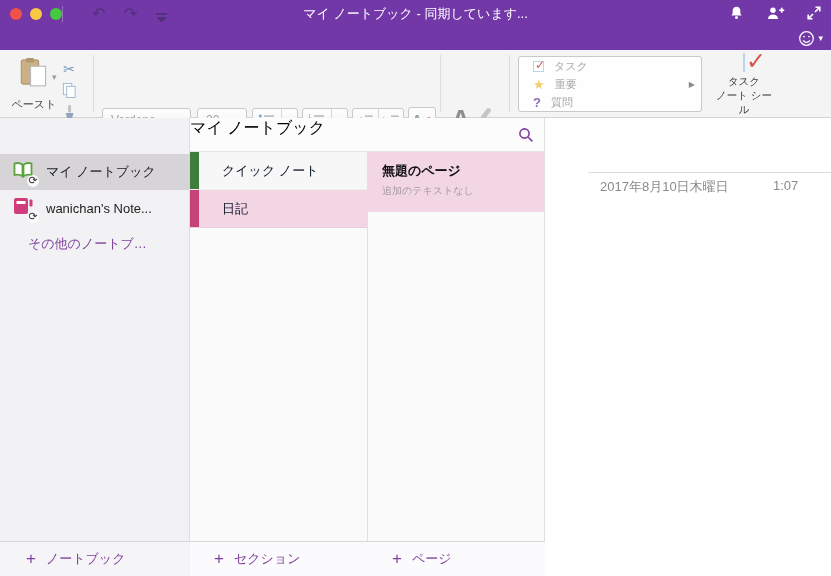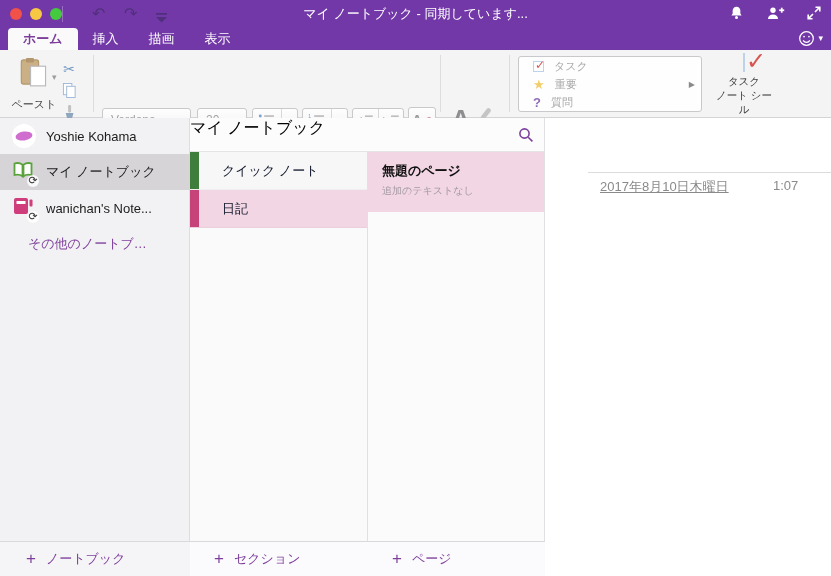--- a/index.html
+++ b/index.html
@@ -122,21 +122,21 @@
   .page-preview { position:absolute; left:14px; top:32px; font-size:10px; color:#a39aa2; }
 
   .addbar.sec { left:190px; width:178px; background:#fbfafc; }
   .addbar.sec .plus, .addbar.pg .plus { margin-left:24px; }
   .addbar.pg { left:368px; width:177px; background:#fbfafc; }
   .addbar.nb { width:190px; }
 
   .content { position:absolute; left:545px; top:0; width:286px; height:458px; background:#fff; }
   .title-underline { position:absolute; left:43px; top:54px; width:243px; height:1px; background:#dcdcdc; }
   .date-row { position:absolute; left:0; top:60px; width:286px; height:18px; }
-  .page-date { position:absolute; left:55px; font-size:13px; color:#8a8a8a;text-decoration:underline; }
+  .page-date { position:absolute; left:55px; font-size:13px; color:#8a8a8a; }
   .page-time { position:absolute; left:228px; font-size:13px; color:#8a8a8a; }
 </style>
 </head>
 <body>
 
 <div class="app">
 
   <div class="titlebar">
     <div class="traffic">
       <span class="light red"></span>
@@ -173,26 +173,20 @@
             <path d="M8.5 1.2h4.3v4.3"></path>
             <line x1="12.6" y1="1.4" x2="8" y2="6"></line>
             <path d="M5.5 12.8H1.2V8.5"></path>
             <line x1="1.4" y1="12.6" x2="6" y2="8"></line>
           </svg>
       </span>
     </div>
   </div>
 
   <div class="tabrow">
-    <div class="tabs">
-      <span class="tab active">ホーム</span>
-      <span class="tab">挿入</span>
-      <span class="tab">描画</span>
-      <span class="tab">表示</span>
-    </div>
     <span class="smiley-btn">
       <svg width="17" height="17" viewBox="0 0 18 18" fill="none" stroke="#fff" stroke-width="1.3">
           <circle cx="9" cy="9" r="7.2"></circle>
           <circle cx="6.4" cy="7" r="0.9" fill="#fff" stroke="none"></circle>
           <circle cx="11.6" cy="7" r="0.9" fill="#fff" stroke="none"></circle>
           <path d="M5.4 11c1 1.5 2.3 2.1 3.6 2.1s2.6-.6 3.6-2.1"></path>
         </svg>
       <span class="caret">▾</span>
     </span>
   </div>
@@ -376,29 +370,20 @@
     <div class="tagseal-btn">
       <span class="tagseal-icon"><span class="chk">✓</span></span>
       <span class="tagseal-l1">タスク</span>
       <span class="tagseal-l2">ノート シール</span>
     </div>
   </div>
 
   <div class="main">
 
     <div class="sidebar">
-      <div class="sb-item" style="top:0;">
-        <span class="sb-icon">
-          <svg width="24" height="24" viewBox="0 0 24 24">
-              <circle cx="12" cy="12" r="12" fill="#fff"></circle>
-              <ellipse cx="12" cy="12" rx="8.5" ry="4.5" fill="#cf6ece" transform="rotate(-8 12 12)"></ellipse>
-            </svg>
-        </span>
-        <span>Yoshie Kohama</span>
-      </div>
       <div class="sb-item selected" style="top:36px;">
         <span class="sb-icon">
           <svg width="22" height="20" viewBox="0 0 22 20">
               <path d="M2.5 3.5c3-.9 5.8-.5 8 1.2v11.5c-2.2-1.6-5-2-8-1.2z" fill="#fff" stroke="#5aa23c" stroke-width="1.8"></path>
               <path d="M19.5 3.5c-3-.9-5.8-.5-8 1.2v11.5c2.2-1.6 5-2 8-1.2z" fill="#fff" stroke="#5aa23c" stroke-width="1.8"></path>
             </svg>
           <span class="sync">⟳</span>
         </span>
         <span>マイ ノートブック</span>
       </div>

